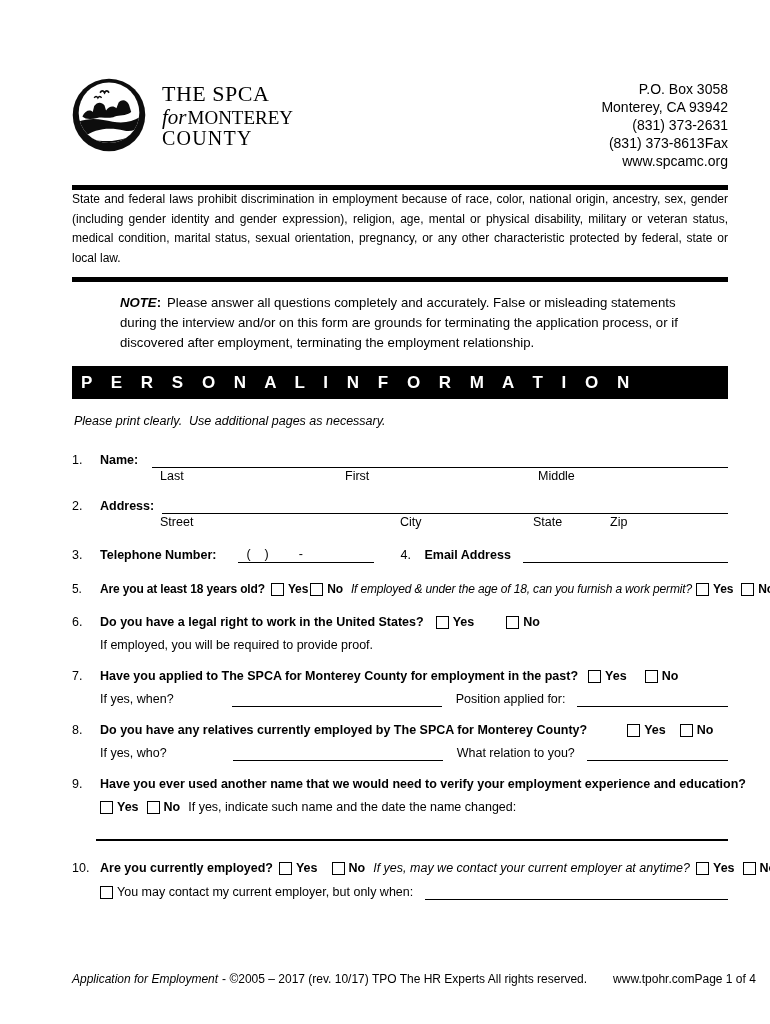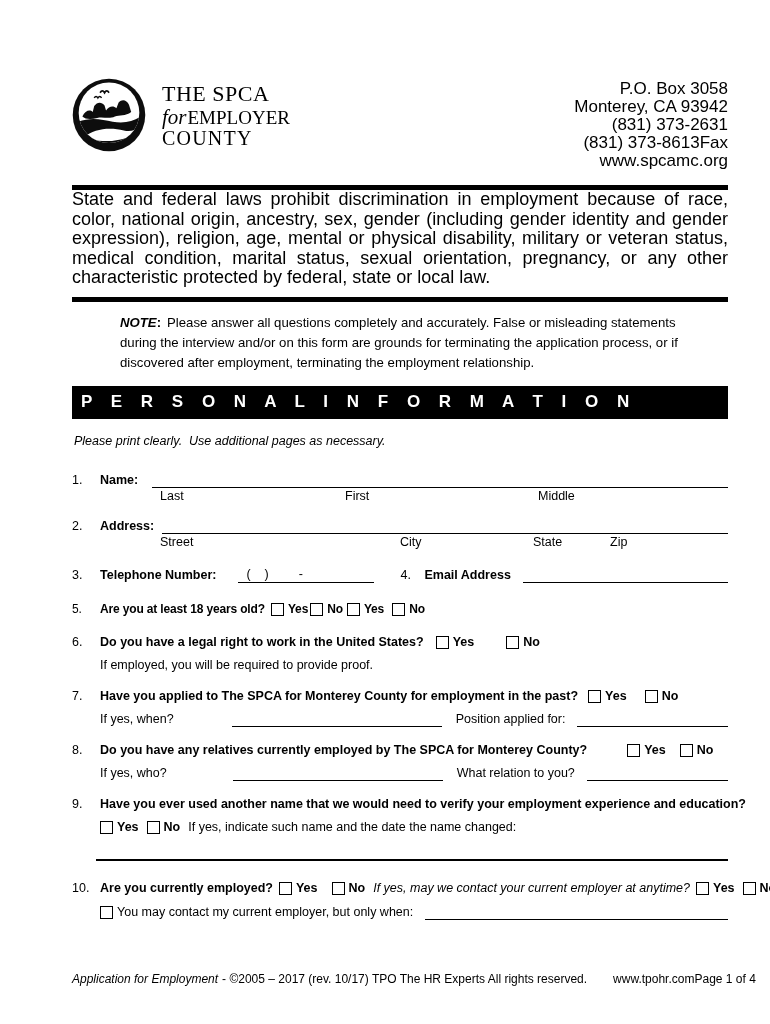--- a/index.html
+++ b/index.html
@@ -10,27 +10,27 @@
   }
   
   .header{display:flex;justify-content:space-between;align-items:flex-start;}
   .logo-block{display:flex;align-items:center;gap:16px;}
   .logo-svg{width:74px;height:74px;flex:none;}
   .logo-text{font-family:"Liberation Serif",serif;line-height:1.08;padding-top:2px;}
   .lt1{font-size:22px;letter-spacing:.5px;}
   .lt2{font-size:19px;}
   .lt2 .for{font-style:italic;font-size:21px;margin-right:1px;}
   .lt3{font-size:20px;letter-spacing:1.2px;}
-  .contact{text-align:right;font-size:17px;line-height:18px;padding-top:2px;}
+  .contact{text-align:right;font-size:14px;line-height:18px;padding-top:2px;}
   
   .rule{height:5px;background:#000;}
   .rule-top{margin-top:15px;}
   .rule-mid{margin-top:2px;}
   .eoe-heading{text-align:center;font-weight:bold;font-size:12.6px;margin:11px 0 9px;}
-  .eoe-body{font-size:18px;line-height:19.5px;text-align:justify;margin:0 0 9px;}
+  .eoe-body{font-size:12px;line-height:19.5px;text-align:justify;margin:0 0 9px;}
   .note{margin:11px 0 0 48px;width:572px;font-size:13.2px;line-height:20px;}
   .note-label{font-weight:bold;font-style:italic;}
   .note-colon{font-weight:bold;margin-right:6px;}
   .banner{background:#000;color:#fff;margin-top:13px;height:33px;display:flex;align-items:center;
     padding-left:9px;font-size:17px;font-weight:bold;letter-spacing:7px;}
   .instructions{font-style:italic;font-size:12.5px;margin:15px 0 0 2px;white-space:pre-wrap;}
   
   .q-row{display:flex;align-items:flex-end;font-size:12.5px;white-space:nowrap;line-height:16px;}
   .qnum{width:28px;flex:none;}
   .qlabel{font-weight:bold;}
@@ -78,21 +78,21 @@
         <g clip-path="url(#lc)">
           <path d="M6,60 C25,52 40,56 55,59 C72,62 85,58 96,50 L96,96 L4,96 Z" fill="#0d0d0d"></path>
           <path d="M16,80 C30,68 52,66 70,71 C78,73 86,71 90,67 C86,78 70,84 54,85 C38,86 24,84 16,80 Z" fill="#ffffff"></path>
           <path d="M14,52 C18,44 24,42 28,46 L30,38 C34,32 40,32 44,37 L46,44 C50,38 56,37 60,41 L63,33 C68,28 74,30 77,36 L80,46 C72,52 64,50 58,52 C50,56 42,52 34,54 C26,56 18,56 14,52 Z" fill="#0d0d0d"></path>
           <path d="M38,20 q3,-5 6,0 q3,-5 6,0" stroke="#0d0d0d" fill="none" stroke-width="2.4"></path>
           <path d="M30,27 q2.5,-4 5,0 q2.5,-4 5,0" stroke="#0d0d0d" fill="none" stroke-width="2"></path>
         </g>
       </svg>
       <div class="logo-text">
         <div class="lt1">THE SPCA</div>
-        <div class="lt2"><span class="for">for</span><span>EMPLOYER</span></div>
+        <div class="lt2"><span class="for">for</span><span>MONTEREY</span></div>
         <div class="lt3">COUNTY</div>
       </div>
     </div>
     <div class="contact">
       <div>P.O. Box 3058</div>
       <div>Monterey, CA 93942</div>
       <div>(831) 373-2631</div>
       <div>(831) 373-8613Fax</div>
       <div>www.spcamc.org</div>
     </div>
@@ -144,20 +144,21 @@
     <span class="fill" style="margin-left:12px;"></span>
   </div>
 
   <div class="q-row q5row" style="margin-top:18px;">
     <span class="qnum">5.</span>
     <span class="qlabel">Are you at least 18 years old?</span>
     <span class="cb"></span>
       <span class="bold">Yes</span>
     <span class="cb tight"></span>
       <span class="bold">No</span>
+    <span class="ital ml8">If employed &amp; under the age of 18, can you furnish a work permit?</span>
     <span class="cb tight" style="margin-left:4px;"></span>
       <span class="bold">Yes</span>
     <span class="cb" style="margin-left:8px;"></span>
       <span class="bold">No</span>
   </div>
 
   <div class="q-row" style="margin-top:17px;">
     <span class="qnum">6.</span>
     <span class="qlabel">Do you have a legal right to work in the United States?</span>
     <span class="cb" style="margin-left:12px;"></span>

